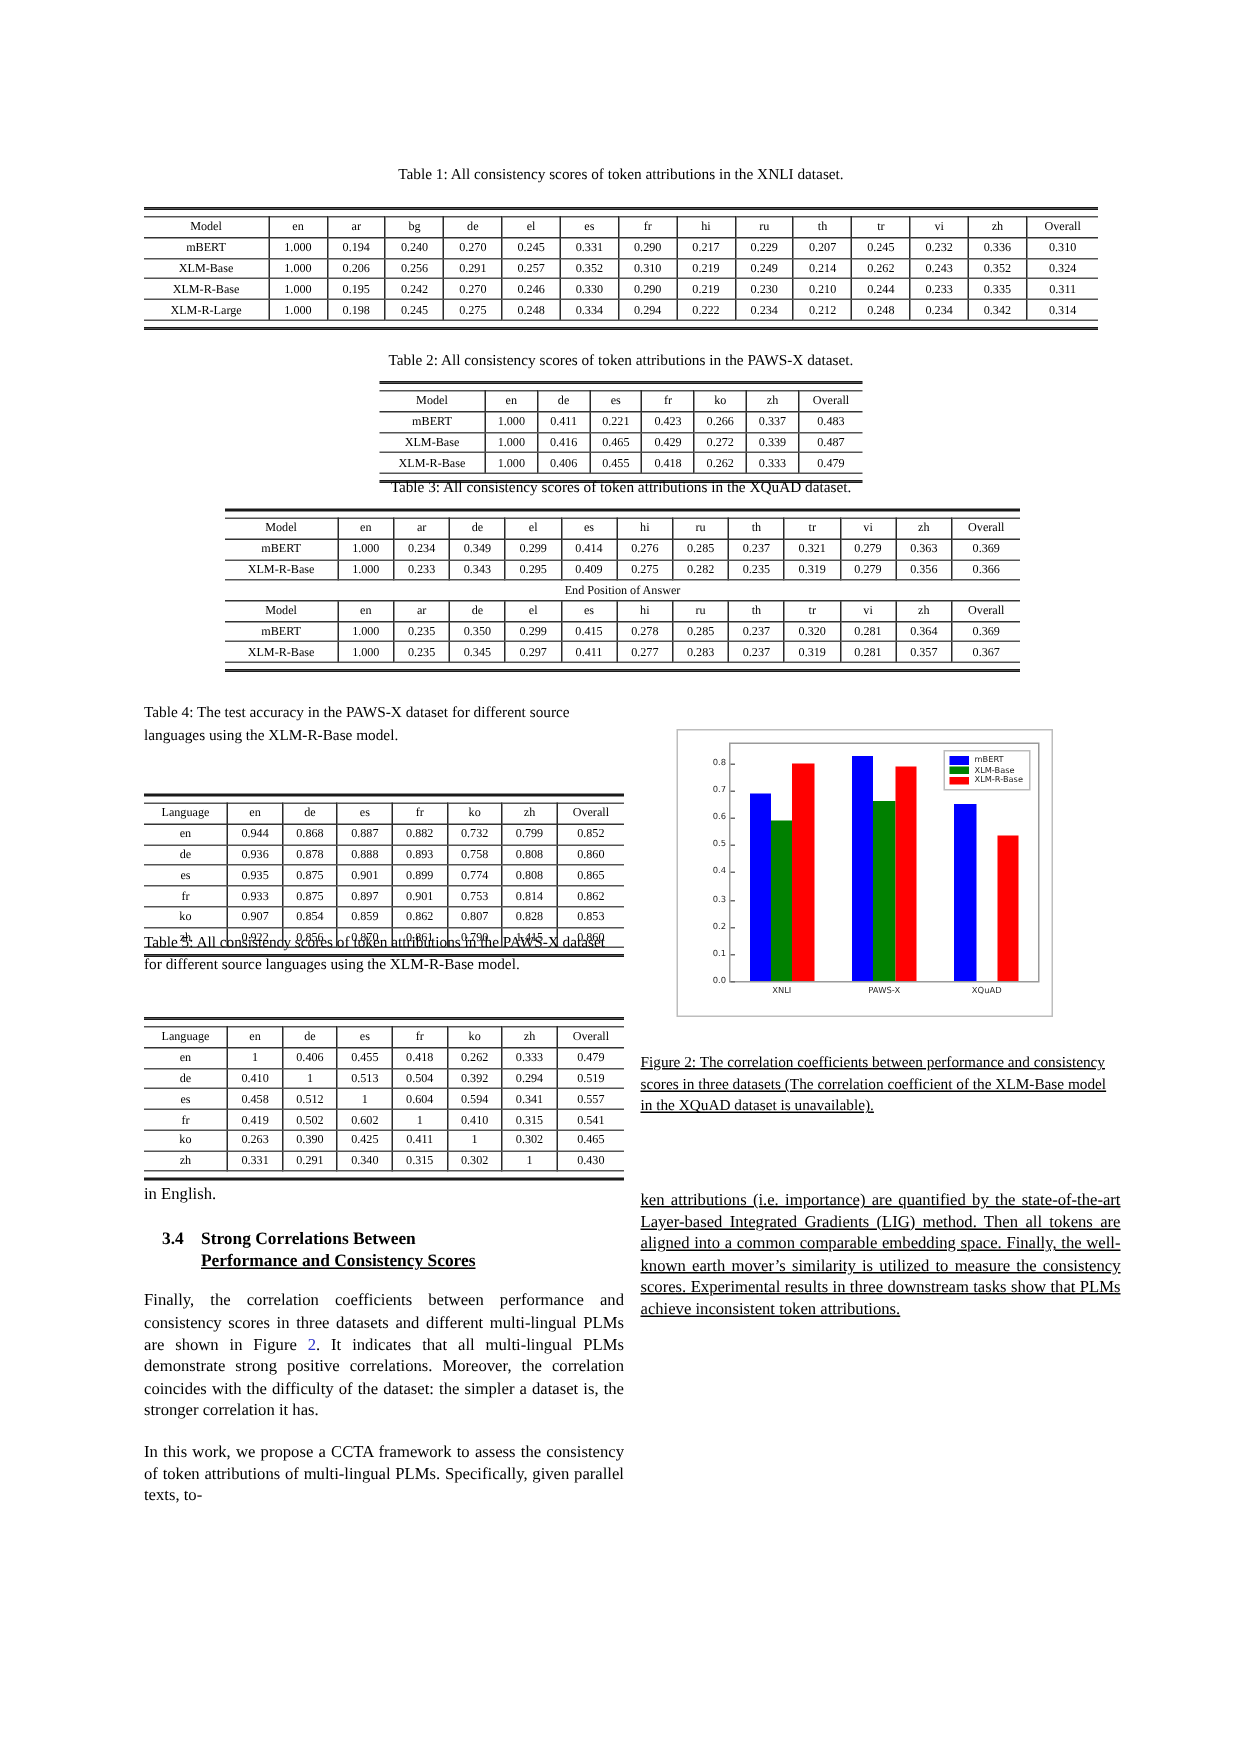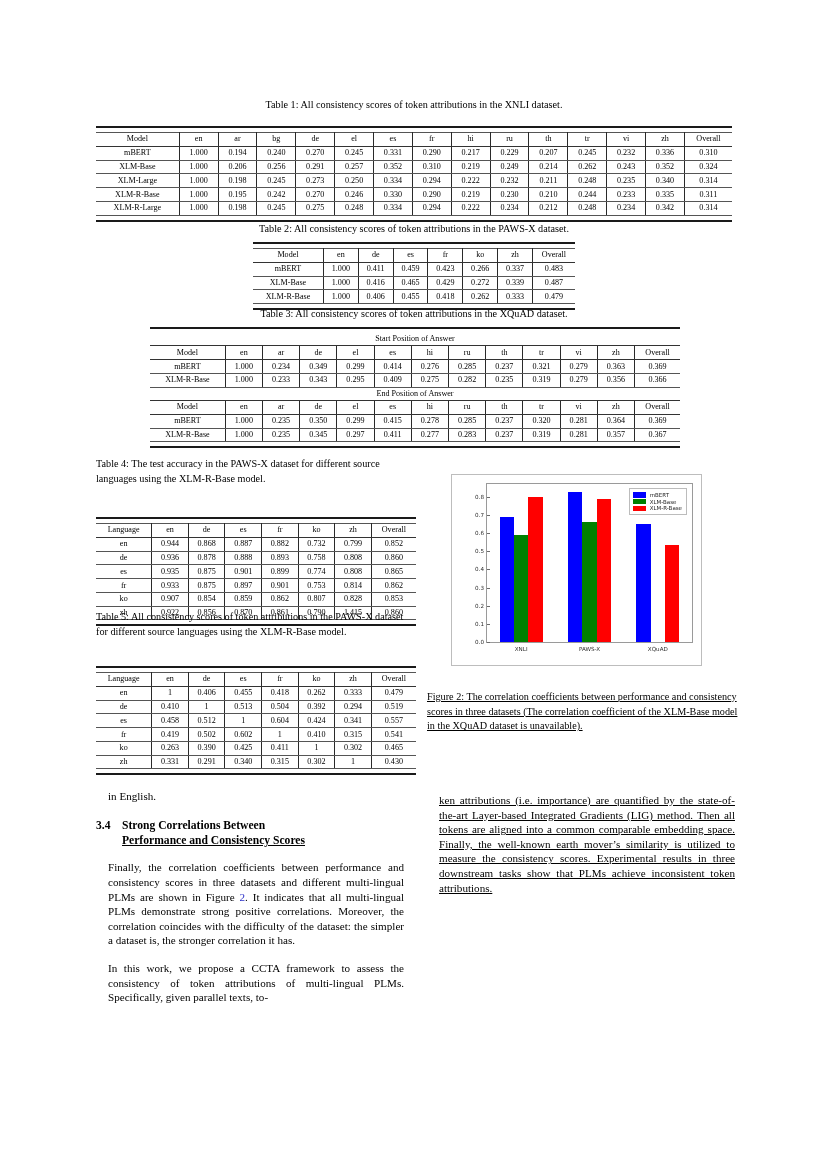--- a/index.html
+++ b/index.html
@@ -4,21 +4,21 @@
 <style>
   html, body { margin:0; padding:0; }
   body {
     width:827px; height:1169px;
     background:#ffffff;
     font-family:"Liberation Serif", serif;
     color:#000000;
     position:relative;
     overflow:hidden;
   }
-  .page { position:absolute; left:0; top:4px; width:827px; height:834px; }
+  .page { position:absolute; left:0; top:16px; width:827px; height:834px; }
 
   
   .caption {
     font-size:10.2px;
     line-height:14.6px;
     text-align:left;
   }
   .caption-center { text-align:center; }
 
   
@@ -71,28 +71,28 @@
   .b { font-weight:bold; }
 
   
   .col-l { position:absolute; left:96px; width:320px; }
   .col-r { position:absolute; left:427px; width:320px;text-decoration:underline; }
 
   p.body {
     font-size:11.1px;
     line-height:14.6px;
     text-align:justify;
-    margin:12px;
+    margin:0;
     text-indent:0;
   }
   .sec-h {
     font-size:11.6px;
     font-weight:bold;
     line-height:15.4px;
-    margin:0;
+    margin:12px;
   }
   .sec-h .num { display:inline-block; width:26px; }
   .sec-h .txt { display:inline-block; vertical-align:top; }
   a.ref { color:#2b30c8; text-decoration:none; }
 
   
   .fig-box {
     position:absolute;
     left:451px; top:470px;
     width:249px; height:190px;
@@ -202,37 +202,20 @@
             <td>0.310</td>
             <td>0.219</td>
             <td>0.249</td>
             <td>0.214</td>
             <td>0.262</td>
             <td>0.243</td>
             <td>0.352</td>
             <td class="edge-r">0.324</td>
           </tr>
           <tr>
-            <td class="edge-l">XLM-Large</td>
-            <td>1.000</td>
-            <td>0.198</td>
-            <td>0.245</td>
-            <td>0.273</td>
-            <td>0.250</td>
-            <td>0.334</td>
-            <td>0.294</td>
-            <td>0.222</td>
-            <td>0.232</td>
-            <td>0.211</td>
-            <td>0.248</td>
-            <td>0.235</td>
-            <td>0.340</td>
-            <td class="edge-r">0.314</td>
-          </tr>
-          <tr>
             <td class="edge-l">XLM-R-Base</td>
             <td>1.000</td>
             <td>0.195</td>
             <td>0.242</td>
             <td>0.270</td>
             <td>0.246</td>
             <td>0.330</td>
             <td>0.290</td>
             <td>0.219</td>
             <td>0.230</td>
@@ -278,21 +261,21 @@
             <td>es</td>
             <td>fr</td>
             <td>ko</td>
             <td>zh</td>
             <td class="edge-r">Overall</td>
           </tr>
           <tr>
             <td class="edge-l">mBERT</td>
             <td>1.000</td>
             <td>0.411</td>
-            <td>0.459</td>
+            <td>0.221</td>
             <td>0.423</td>
             <td>0.266</td>
             <td>0.337</td>
             <td class="edge-r">0.483</td>
           </tr>
           <tr>
             <td class="edge-l">XLM-Base</td>
             <td>1.000</td>
             <td>0.416</td>
             <td>0.465</td>
@@ -316,23 +299,20 @@
     <div class="rule-d-b"></div>
   </div>
 
   <div class="span-block" style="top:303px;">
     <div class="caption caption-center">Table 3: All consistency scores of token attributions in the XQuAD dataset.</div>
   </div>
   <div style="position:absolute;left:150px;top:323px;width:530px;">
     <div class="rule-d"></div>
     <table class="rt" id="tbl3" style="width:530px;">
         <tbody>
-          <tr>
-            <td colspan="13" class="spanhdr">Start Position of Answer</td>
-          </tr>
           <tr class="head">
             <td class="edge-l">Model</td>
             <td>en</td>
             <td>ar</td>
             <td>de</td>
             <td>el</td>
             <td>es</td>
             <td>hi</td>
             <td>ru</td>
             <td>th</td>
@@ -542,21 +522,21 @@
             <td>0.392</td>
             <td>0.294</td>
             <td class="edge-r">0.519</td>
           </tr>
           <tr>
             <td class="edge-l">es</td>
             <td>0.458</td>
             <td>0.512</td>
             <td>1</td>
             <td>0.604</td>
-            <td>0.424</td>
+            <td>0.594</td>
             <td>0.341</td>
             <td class="edge-r b">0.557</td>
           </tr>
           <tr>
             <td class="edge-l">fr</td>
             <td>0.419</td>
             <td>0.502</td>
             <td>0.602</td>
             <td>1</td>
             <td>0.410</td>

